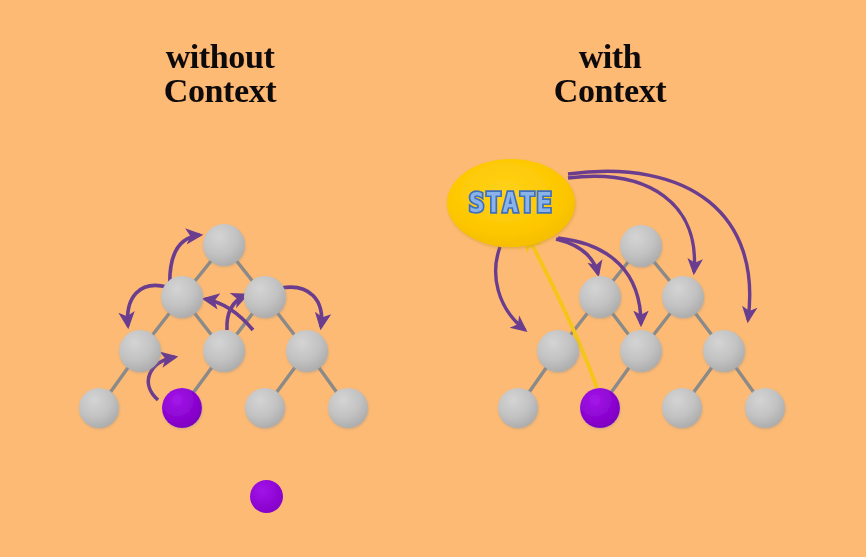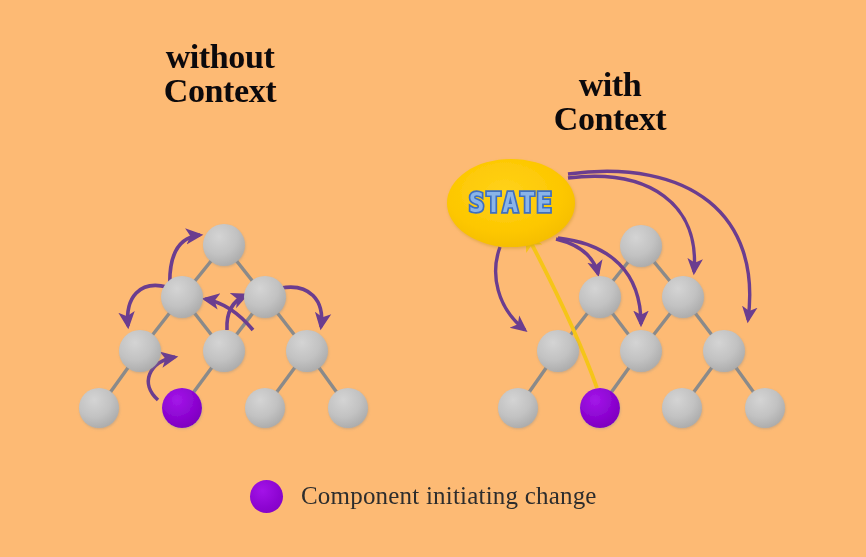--- a/index.html
+++ b/index.html
@@ -35,21 +35,20 @@
   }
   #heading-left {
     left: 95px;
     top: 40px;
     width: 250px;
   }
   #heading-right {
     left: 485px;
     top: 40px;
     width: 250px;
-    margin-top: 28px;
   }
   #diagram-svg {
     position: absolute;
     left: 0;
     top: 0;
   }
   .legend {
     position: absolute;
     left: 250px;
     top: 474px;
@@ -202,16 +201,15 @@
 
       <g>
         <ellipse cx="511" cy="203" rx="64" ry="44" fill="url(#stateGrad)" filter="url(#ovalShadow)"></ellipse>
         <text x="511" y="212" text-anchor="middle" font-family="'DejaVu Sans Mono', monospace" font-size="26" font-weight="bold" letter-spacing="1.2" stroke="#3f6fbf" stroke-width="3.4" paint-order="stroke" fill="#8ab4e8">STATE</text>
       </g>
     </g>
   </svg>
 
   <div class="legend">
     <div class="legend-swatch"></div>
-    <div class="legend-label">Component initiating change</div>
   </div>
 
 </div>
 
 </body></html>

